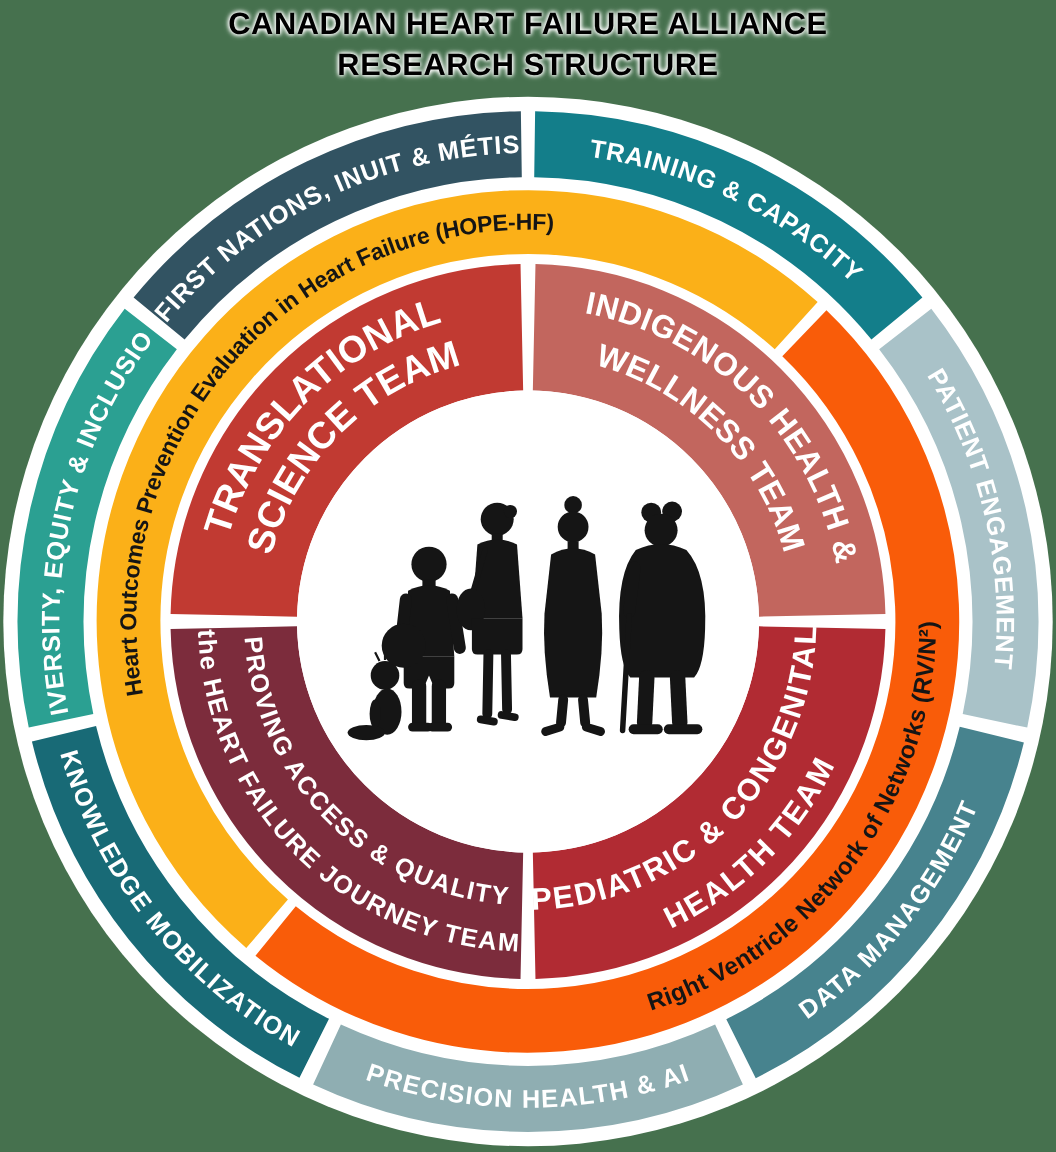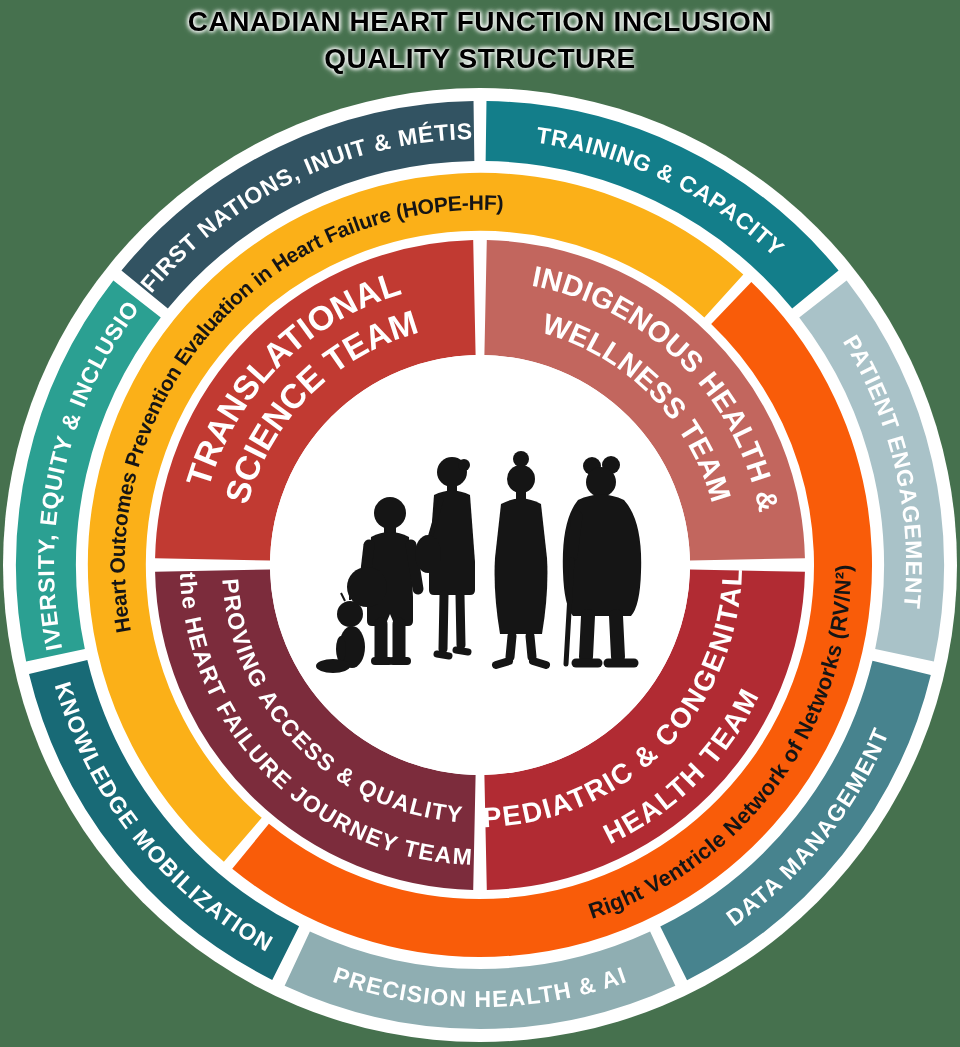--- a/index.html
+++ b/index.html
@@ -14,22 +14,22 @@
     letter-spacing:.5px;
     text-shadow:0 0 4px #fff,0 0 4px #fff,0 0 6px #fff;
   }
   svg{position:absolute;top:0;left:0;}
   text{font-family:"Liberation Sans", sans-serif;font-weight:bold;}
 </style>
 </head>
 <body>
 
 <div class="title-block">
-  <div>CANADIAN HEART FUNCTION INCLUSION</div>
-  <div>QUALITY STRUCTURE</div>
+  <div>CANADIAN HEART FAILURE ALLIANCE</div>
+  <div>RESEARCH STRUCTURE</div>
 </div>
 
 <svg id="diagram" width="960" height="1047" viewBox="0 0 960 1047">
     <circle cx="480" cy="565" r="477" fill="#FFFFFF"></circle>
     <path d="M 486.06 131.04 A 434 434 0 0 1 815.37 289.53" fill="none" stroke="#137E8A" stroke-width="60"></path>
     <path d="M 822.93 299.00 A 434 434 0 0 1 904.52 655.23" fill="none" stroke="#A9C2C8" stroke-width="60"></path>
     <path d="M 673.65 953.40 A 434 434 0 0 0 901.65 667.79" fill="none" stroke="#47838E" stroke-width="60"></path>
     <path d="M 297.27 958.66 A 434 434 0 0 0 662.73 958.66" fill="none" stroke="#8FAEB2" stroke-width="60"></path>
     <path d="M 58.17 667.05 A 434 434 0 0 0 285.67 953.06" fill="none" stroke="#186A76" stroke-width="60"></path>
     <path d="M 55.48 655.23 A 434 434 0 0 1 137.07 299.00" fill="none" stroke="#2BA092" stroke-width="60"></path>

